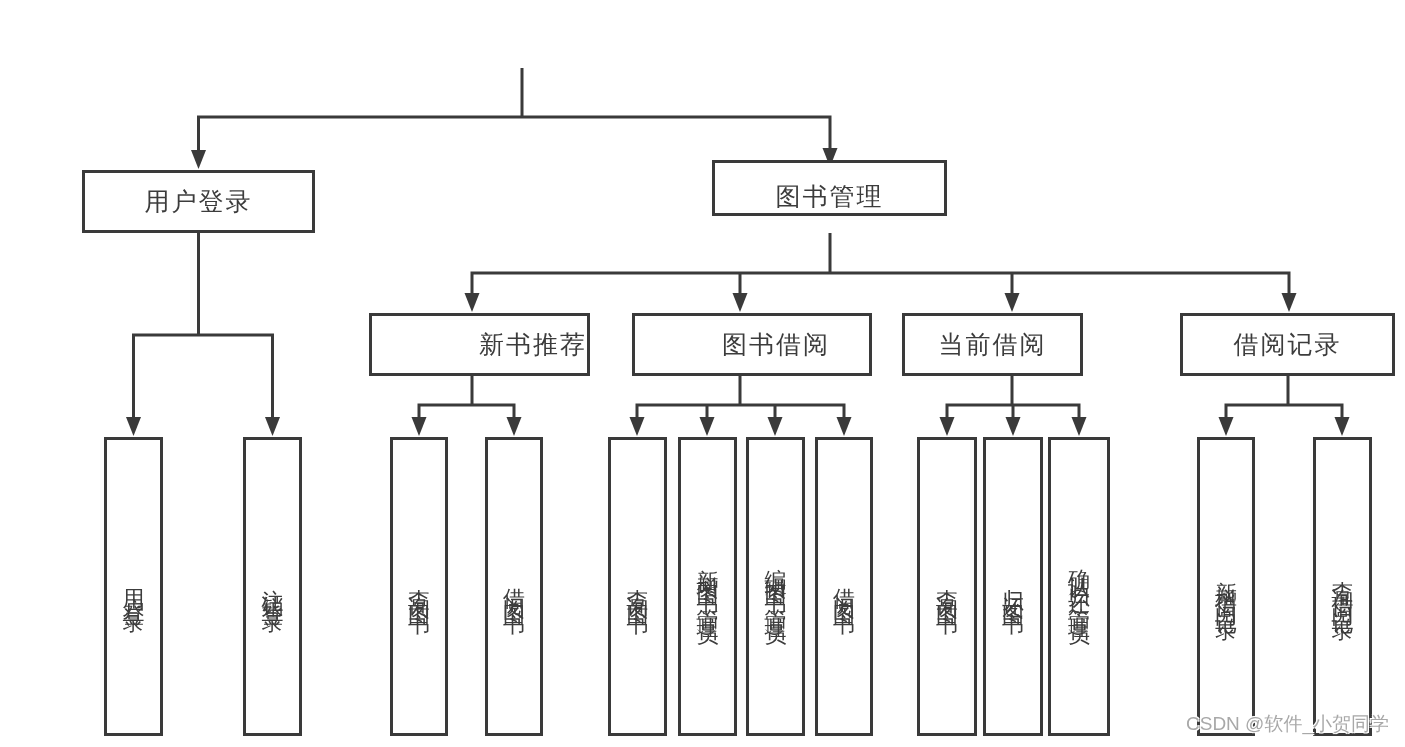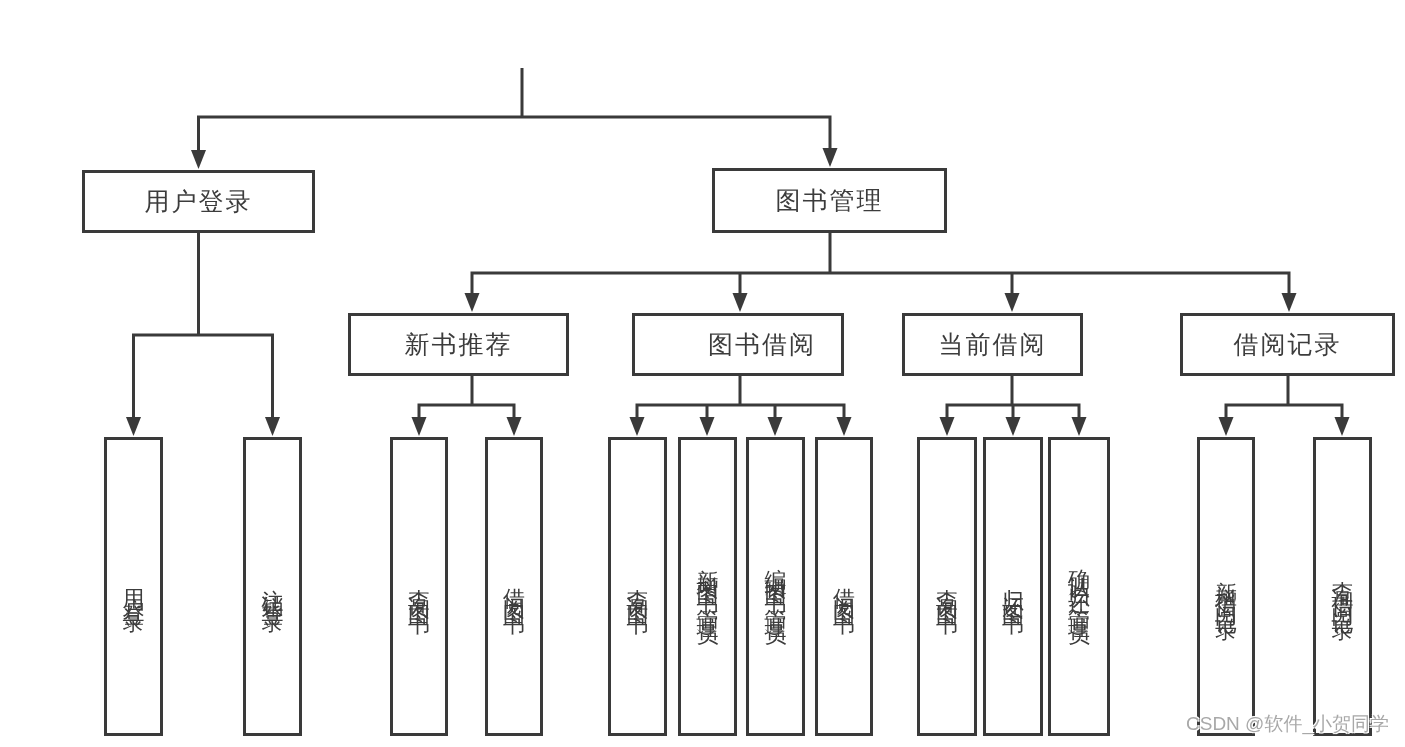--- a/index.html
+++ b/index.html
@@ -114,28 +114,28 @@
       <polygon class="arrow" points="1071.5,417 1086.5,417 1079,436"></polygon>
       <polygon class="arrow" points="1218.5,417 1233.5,417 1226,436"></polygon>
       <polygon class="arrow" points="1334.5,417 1349.5,417 1342,436"></polygon>
     </g>
   </svg>
 
 
   <div class="node" style="left:82px;top:170px;width:233px;height:63px;">
     <span>用户登录</span>
   </div>
-  <div class="node" style="left:712px;top:168px;width:235px;height:65px;">
+  <div class="node" style="left:712px;top:160px;width:235px;height:56px;align-items:flex-end;">
     <span>图书管理</span>
   </div>
 
-  <div class="node" style="left:348px;top:313px;width:221px;height:63px;">
+  <div class="node" style="left:369px;top:313px;width:221px;height:63px;justify-content:flex-end;">
     <span>新书推荐</span>
   </div>
-  <div class="node" style="left:632px;top:313px;width:212px;height:63px;padding-left:48px;">
+  <div class="node" style="left:632px;top:313px;width:240px;height:63px;padding-left:48px;">
     <span>图书借阅</span>
   </div>
   <div class="node" style="left:902px;top:313px;width:181px;height:63px;">
     <span>当前借阅</span>
   </div>
   <div class="node" style="left:1180px;top:313px;width:215px;height:63px;">
     <span>借阅记录</span>
   </div>
 
   <div class="leaf" style="left:104px;top:437px;width:59px;height:299px;">

